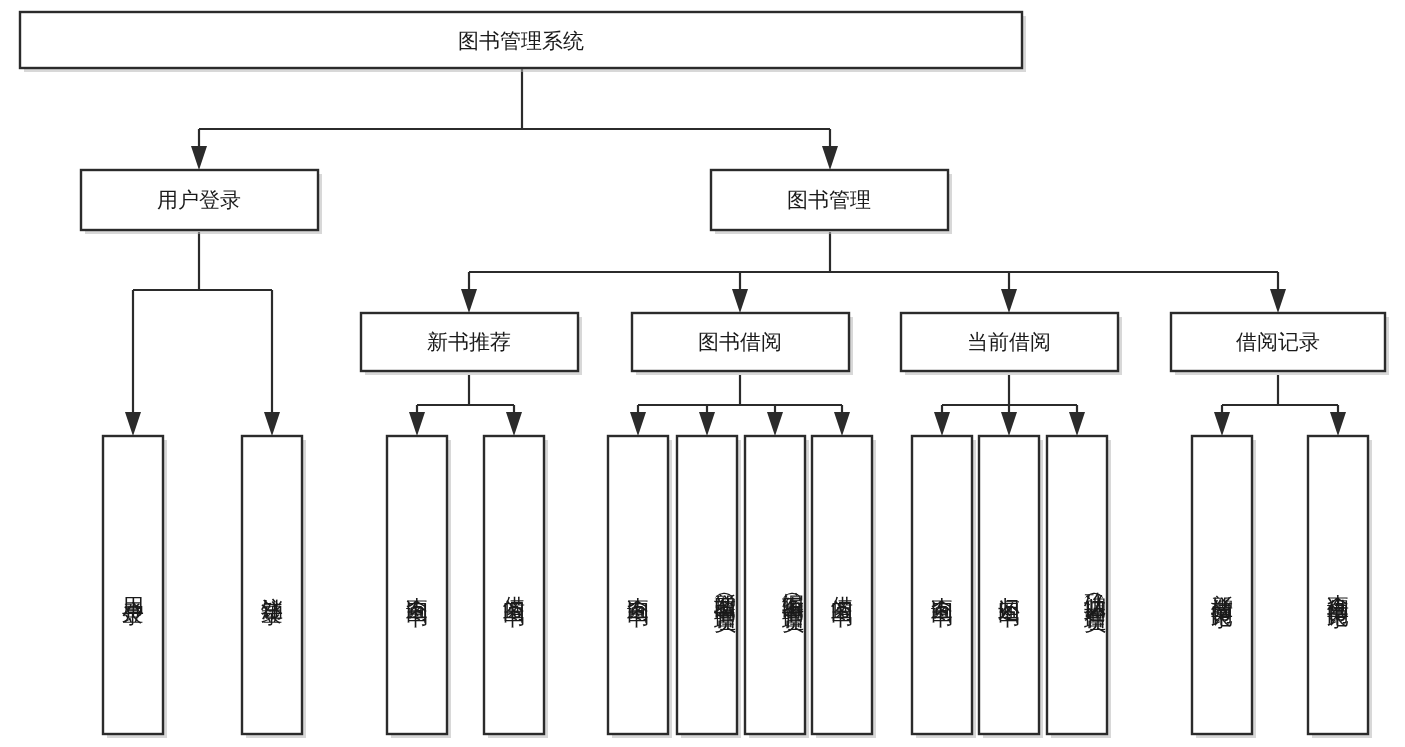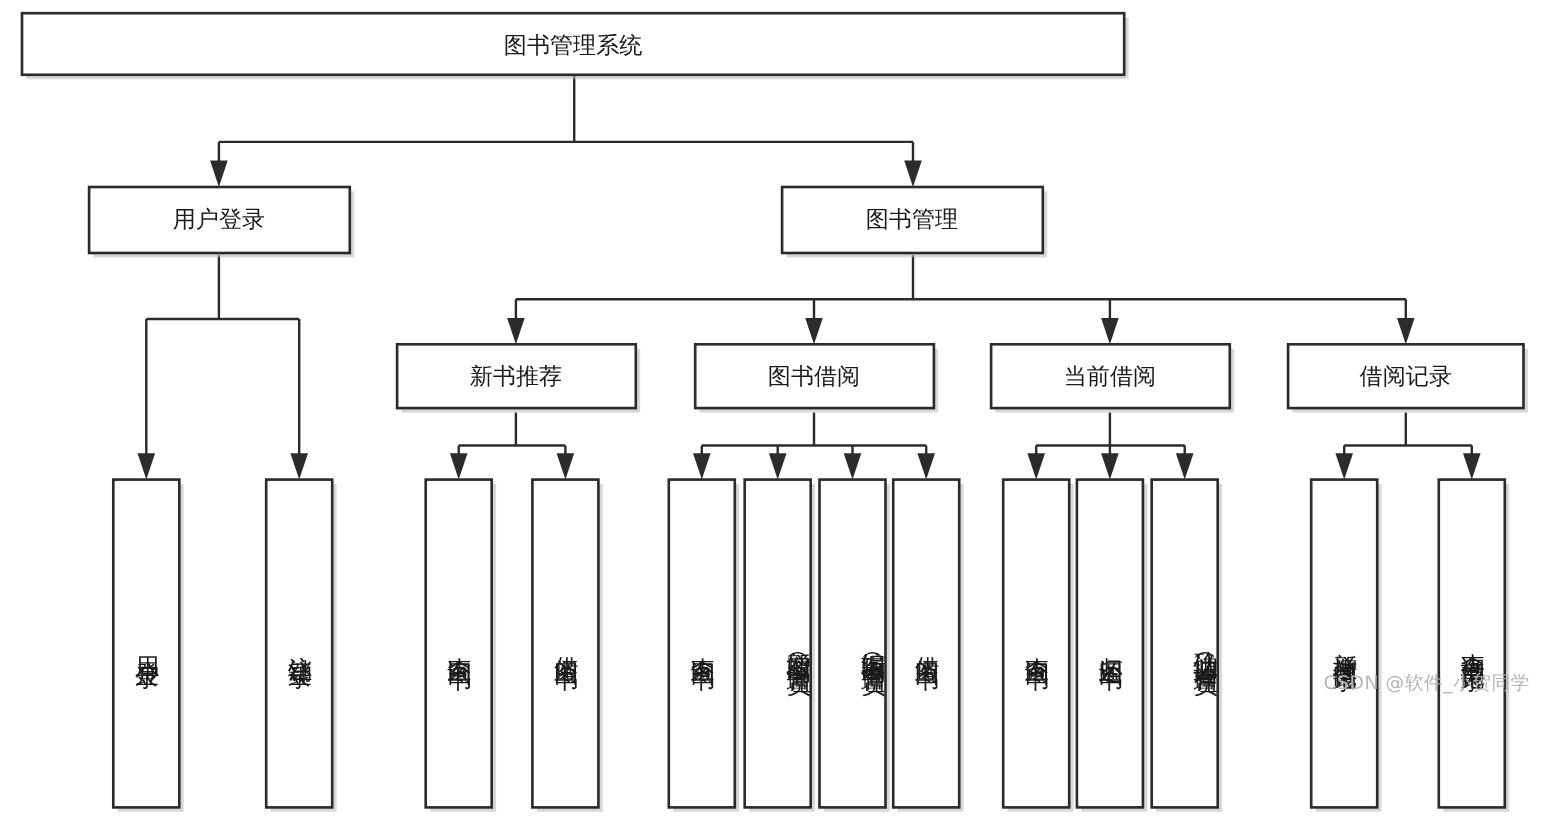--- a/index.html
+++ b/index.html
@@ -236,15 +236,14 @@
   <div class="leaf-label" style="left:608px; top:436px; width:60px; height:298px; display:flex; align-items:center; justify-content:center;">查询图书</div>
   <div class="leaf-label" style="left:677px; top:436px; width:60px; height:298px; display:flex; align-items:flex-start; justify-content:center; padding-top:4px; box-sizing:border-box;">新增图书（管理员）</div>
   <div class="leaf-label" style="left:745px; top:436px; width:60px; height:298px; display:flex; align-items:flex-start; justify-content:center; padding-top:4px; box-sizing:border-box;">编辑图书（管理员）</div>
   <div class="leaf-label" style="left:812px; top:436px; width:60px; height:298px; display:flex; align-items:center; justify-content:center;">借阅图书</div>
   <div class="leaf-label" style="left:912px; top:436px; width:60px; height:298px; display:flex; align-items:center; justify-content:center;">查询图书</div>
   <div class="leaf-label" style="left:979px; top:436px; width:60px; height:298px; display:flex; align-items:center; justify-content:center;">归还图书</div>
   <div class="leaf-label" style="left:1047px; top:436px; width:60px; height:298px; display:flex; align-items:flex-start; justify-content:center; padding-top:4px; box-sizing:border-box;">确认归还（管理员）</div>
   <div class="leaf-label" style="left:1192px; top:436px; width:60px; height:298px; display:flex; align-items:center; justify-content:center;">新增借阅记录</div>
   <div class="leaf-label" style="left:1308px; top:436px; width:60px; height:298px; display:flex; align-items:center; justify-content:center;">查询借阅记录</div>
 
-  <div class="watermark">CSDN @软件_小贺同学</div>
 
 </div>
 
 </body></html>

